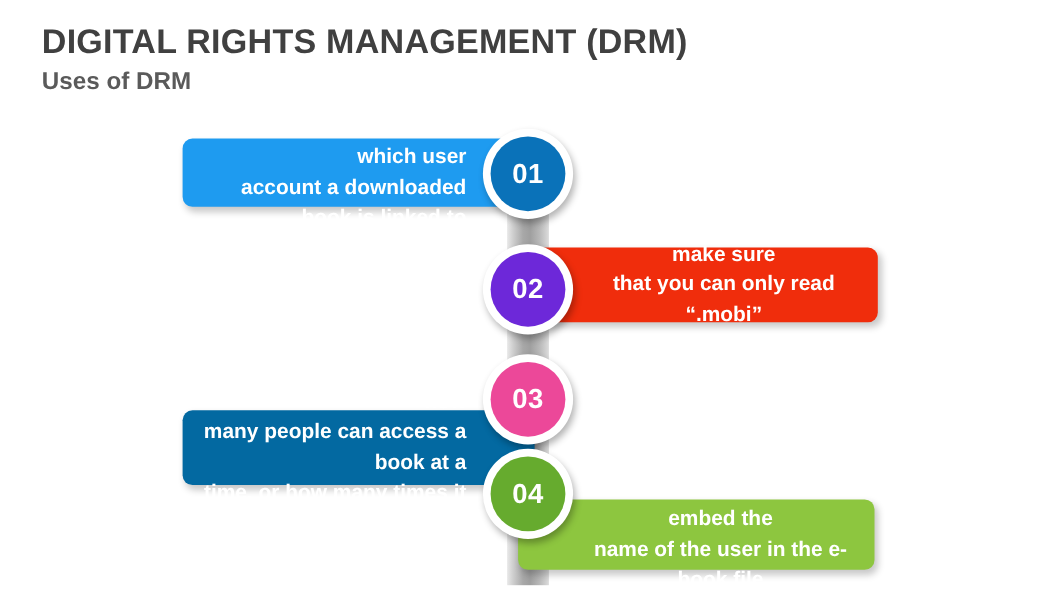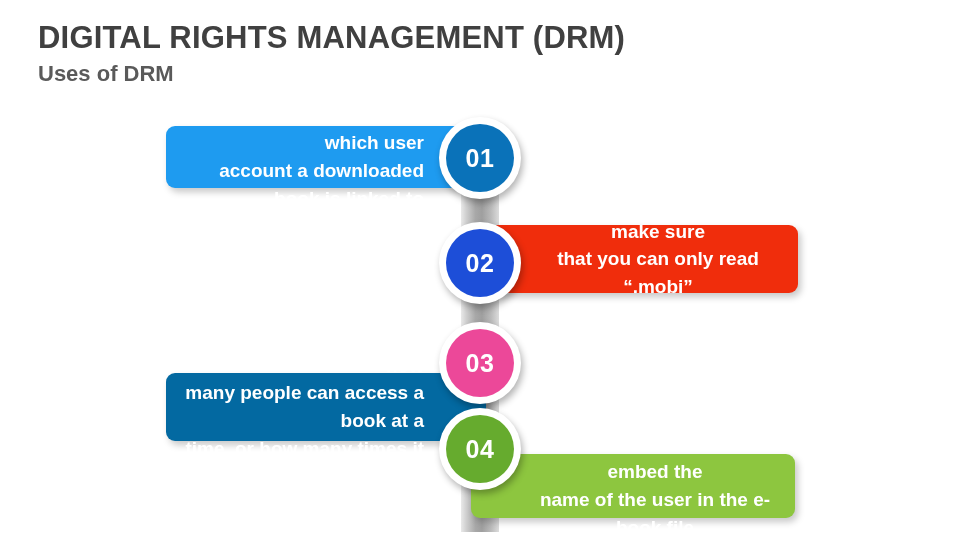--- a/index.html
+++ b/index.html
@@ -153,21 +153,21 @@
     </div>
   </div>
 
   <div class="row r2">
     <div class="callout right" style="background: rgb(240, 45, 12);">
       <span class="txt">Amazon uses DRM to make sure
 that you can only read “.mobi”
 files on your Kindle device</span>
     </div>
     <div class="badge">
-      <div class="disc" style="background: #1d4ed8;">02</div>
+      <div class="disc" style="background: #6d28d9;">02</div>
     </div>
   </div>
 
   <div class="row r3">
     <div class="callout left" style="background: #0369a1; margin-top: 44px;">
       <span class="txt">Libraries use DRM to limit how
 many people can access a book at a
 time, or how many times it can be accessed</span>
     </div>
     <div class="badge">

